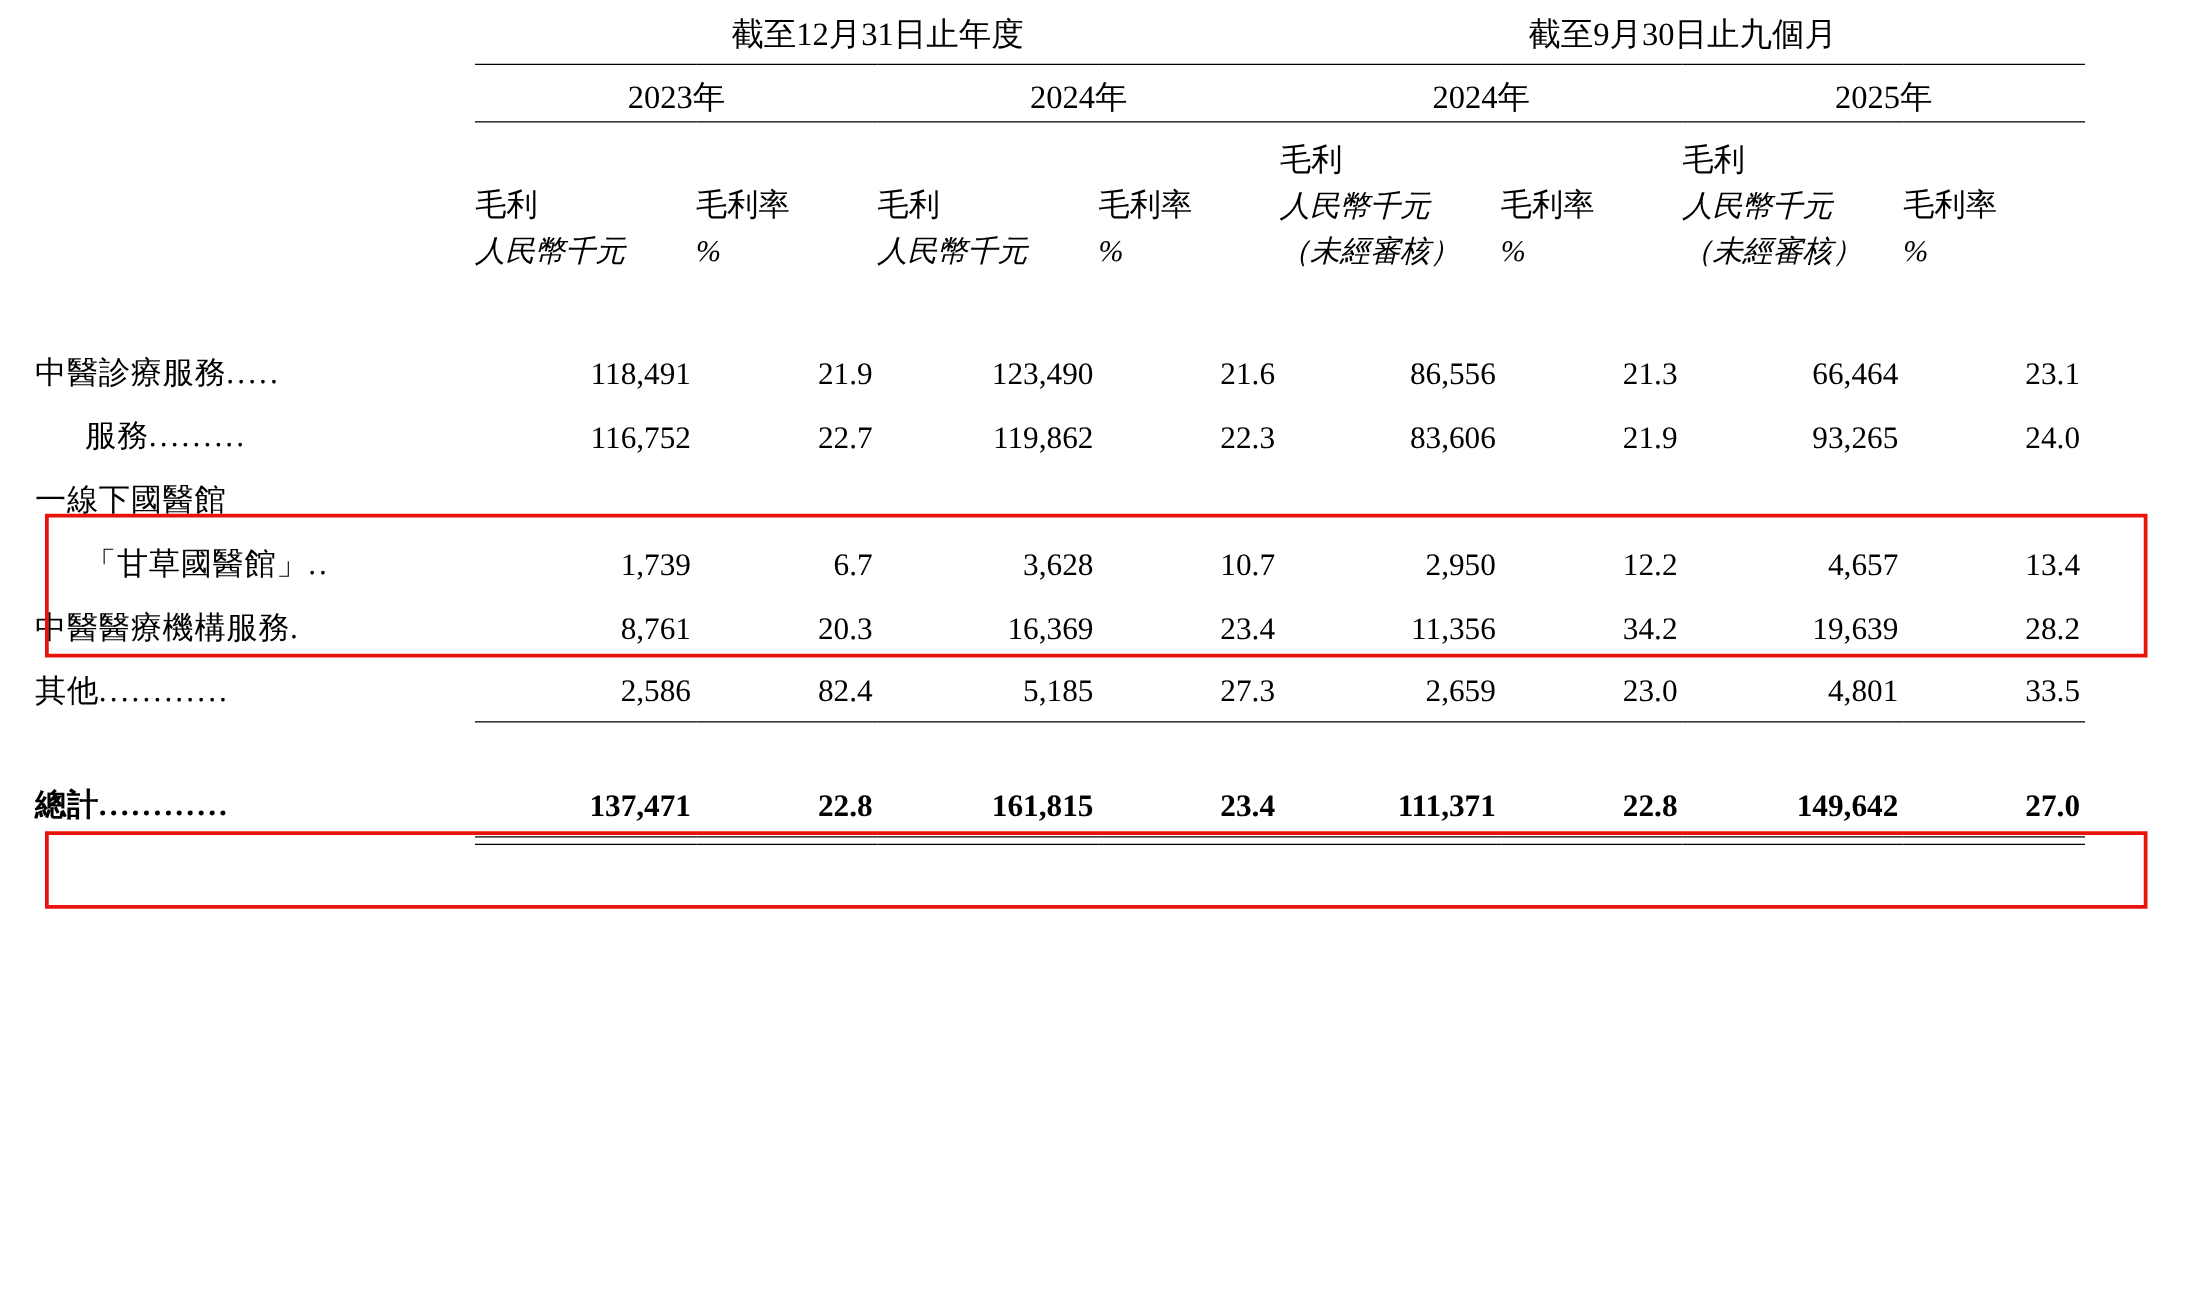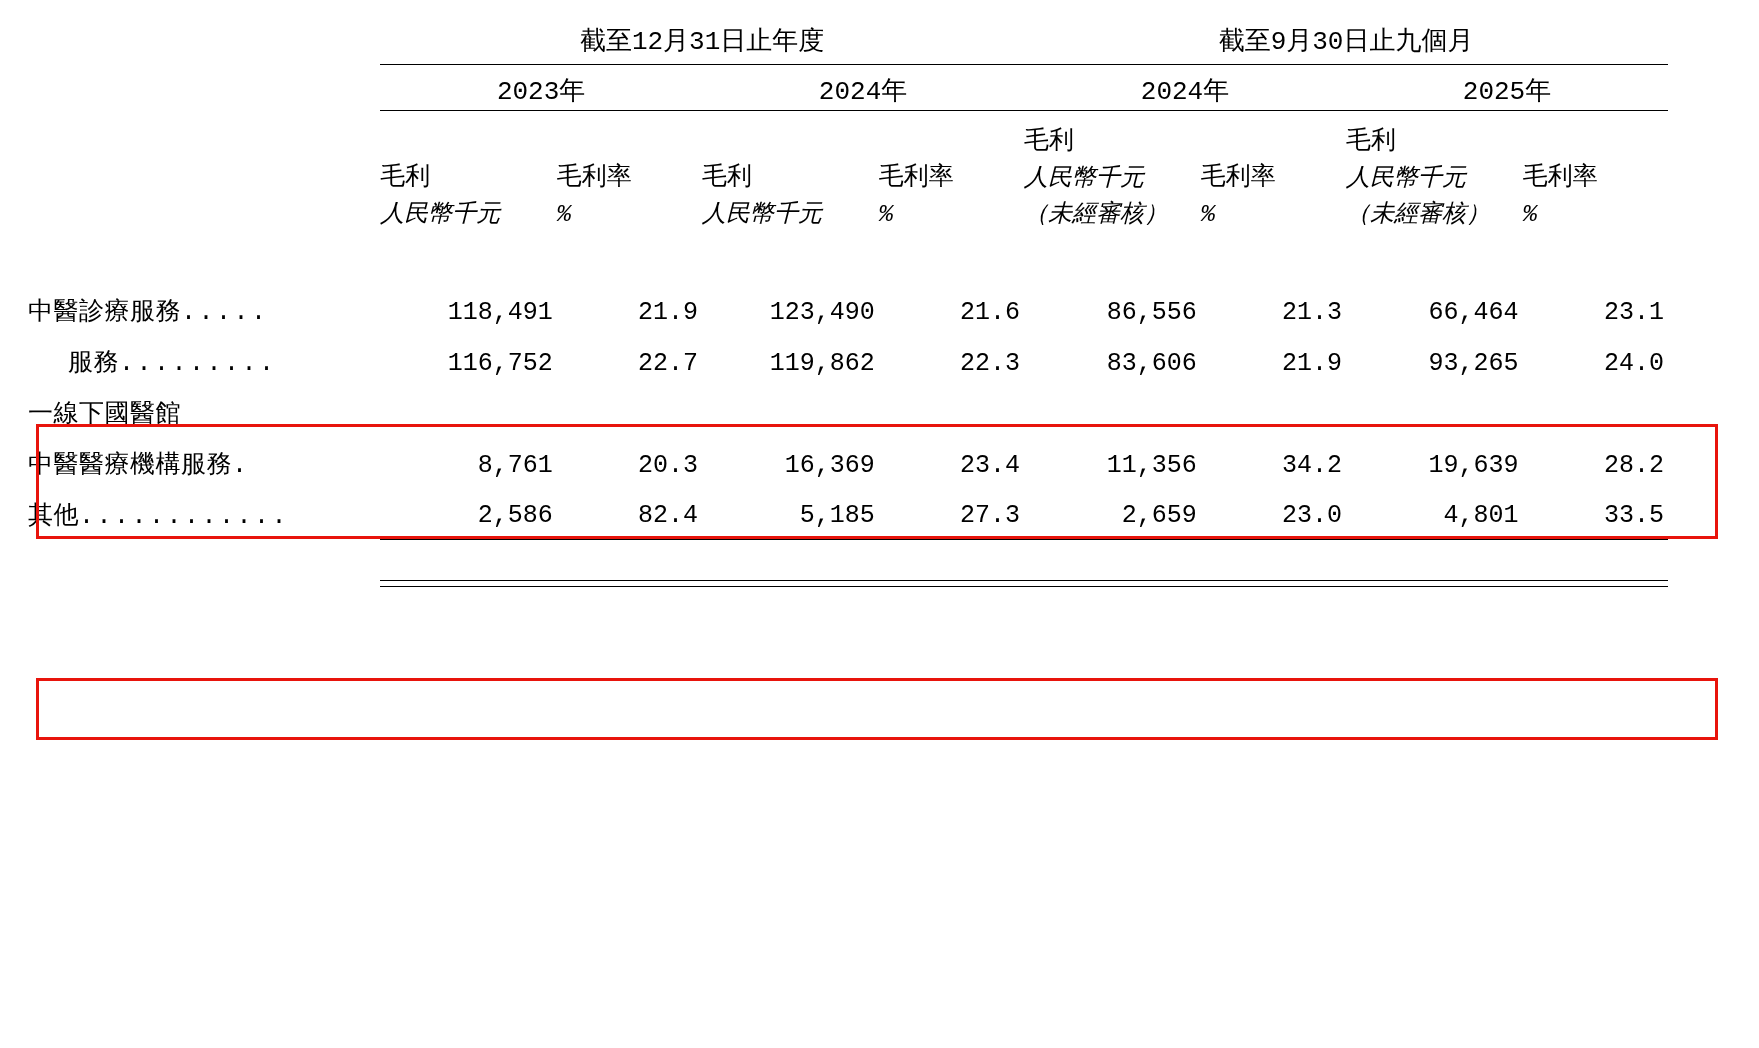--- a/index.html
+++ b/index.html
@@ -20,23 +20,22 @@
     position: relative;
     width: 1759px;
     height: 1048px;
     padding: 0;
   }
 
   table.fin {
     border-collapse: collapse;
     width: 1640px;
     margin-left: 28px;
-    margin-top: 23px;
+    margin-top: 10px;
     table-layout: fixed;
-    font-family: Liberation Mono, monospace;
   }
 
   td, th {
     padding: 0;
     vertical-align: bottom;
     font-weight: normal;
   }
 
   
   col.c-label { width: 315px; }
@@ -227,20 +226,31 @@
       <td class="num">21.9</td>
       <td class="num">93,265</td>
       <td class="num">24.0</td>
     </tr>
 
     <tr>
       <td class="lbl">一線下國醫館</td>
       <td colspan="8"></td>
     </tr>
 
+    <tr>
+      <td class="lbl indent2"><span>「甘草國醫館」</span><span class="dots">..</span></td>
+      <td class="num">1,739</td>
+      <td class="num">6.7</td>
+      <td class="num">3,628</td>
+      <td class="num">10.7</td>
+      <td class="num">2,950</td>
+      <td class="num">12.2</td>
+      <td class="num">4,657</td>
+      <td class="num">13.4</td>
+    </tr>
 
     <tr>
       <td class="lbl"><span>中醫醫療機構服務</span><span class="dots">.</span></td>
       <td class="num">8,761</td>
       <td class="num">20.3</td>
       <td class="num">16,369</td>
       <td class="num">23.4</td>
       <td class="num">11,356</td>
       <td class="num">34.2</td>
       <td class="num">19,639</td>
@@ -257,20 +267,31 @@
       <td class="num ruled">2,659</td>
       <td class="num ruled">23.0</td>
       <td class="num ruled">4,801</td>
       <td class="num ruled">33.5</td>
     </tr>
 
     <tr class="gap-before-total">
       <td colspan="9"></td>
     </tr>
 
+    <tr class="total">
+      <td class="lbl"><span>總計</span><span class="dots">............</span></td>
+      <td class="num">137,471</td>
+      <td class="num">22.8</td>
+      <td class="num">161,815</td>
+      <td class="num">23.4</td>
+      <td class="num">111,371</td>
+      <td class="num">22.8</td>
+      <td class="num">149,642</td>
+      <td class="num">27.0</td>
+    </tr>
 
     <tr class="dbl-rule">
       <td></td>
       <td class="ruled2"></td>
       <td class="ruled2"></td>
       <td class="ruled2"></td>
       <td class="ruled2"></td>
       <td class="ruled2"></td>
       <td class="ruled2"></td>
       <td class="ruled2"></td>

